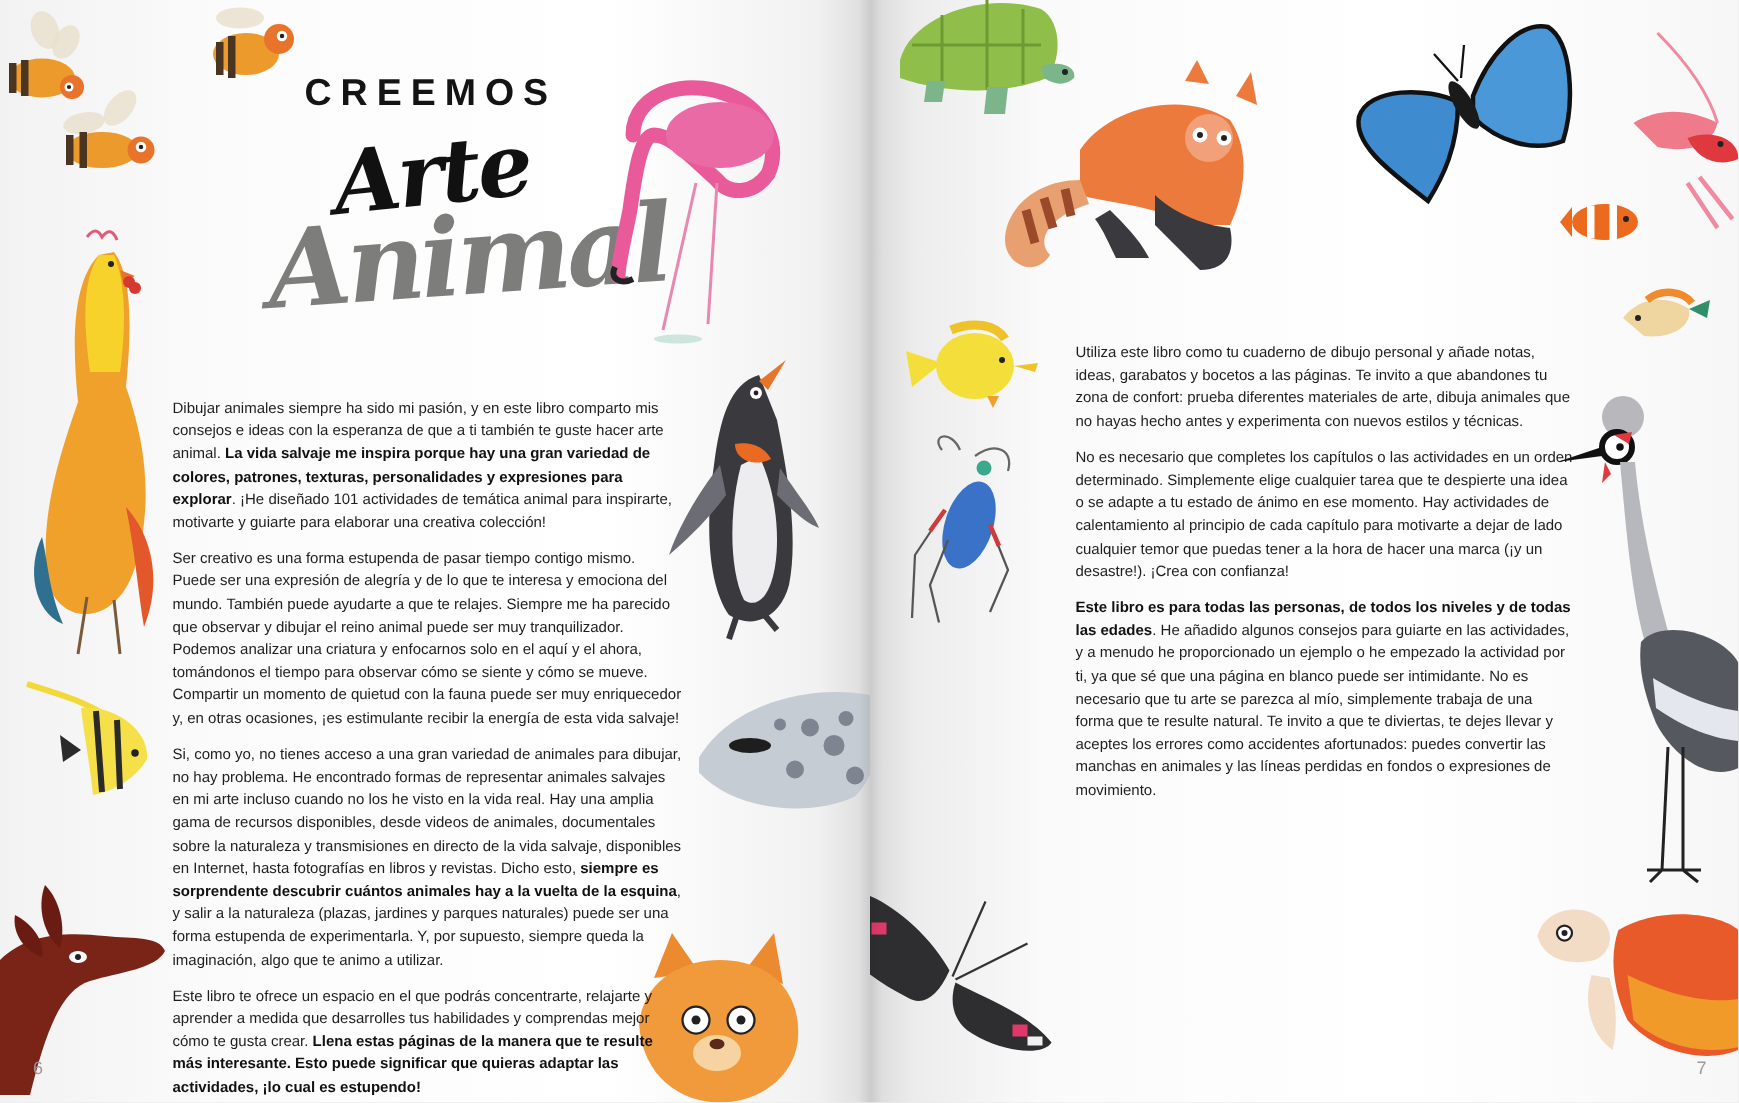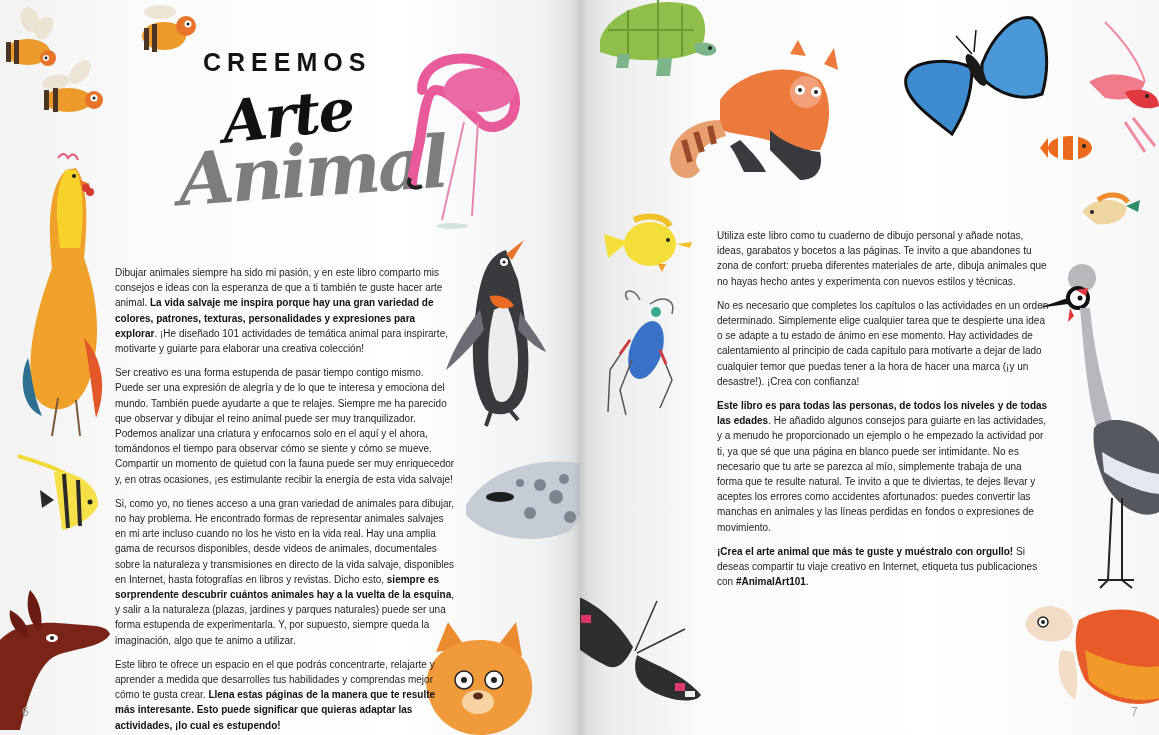--- a/index.html
+++ b/index.html
@@ -321,22 +321,19 @@
     <div class="col col-right" style="left:137px;">
       <p>
         <span>Utiliza este libro como tu cuaderno de dibujo personal y añade notas, ideas, garabatos y bocetos a las páginas. Te invito a que abandones tu zona de confort: prueba diferentes materiales de arte, dibuja animales que no hayas hecho antes y experimenta con nuevos estilos y técnicas.</span>
       </p>
       <p>
         <span>No es necesario que completes los capítulos o las actividades en un orden determinado. Simplemente elige cualquier tarea que te despierte una idea o se adapte a tu estado de ánimo en ese momento. Hay actividades de calentamiento al principio de cada capítulo para motivarte a dejar de lado cualquier temor que puedas tener a la hora de hacer una marca (¡y un desastre!). ¡Crea con confianza!</span>
       </p>
       <p>
         <b>Este libro es para todas las personas, de todos los niveles y de todas las edades</b><span>. He añadido algunos consejos para guiarte en las actividades, y a menudo he proporcionado un ejemplo o he empezado la actividad por ti, ya que sé que una página en blanco puede ser intimidante. No es necesario que tu arte se parezca al mío, simplemente trabaja de una forma que te resulte natural. Te invito a que te diviertas, te dejes llevar y aceptes los errores como accidentes afortunados: puedes convertir las manchas en animales y las líneas perdidas en fondos o expresiones de movimiento.</span>
       </p>
-      <p>
-        <b>¡Crea el arte animal que más te guste y muéstralo con orgullo!</b><span> Si deseas compartir tu viaje creativo en Internet, etiqueta tus publicaciones con </span><b>#AnimalArt101</b><span>.</span>
-      </p>
     </div>
 
     <div class="page-num" style="left:551px;">7</div>
   </div>
 
   <div class="gutter"></div>
 </div>
 
 </body></html>

